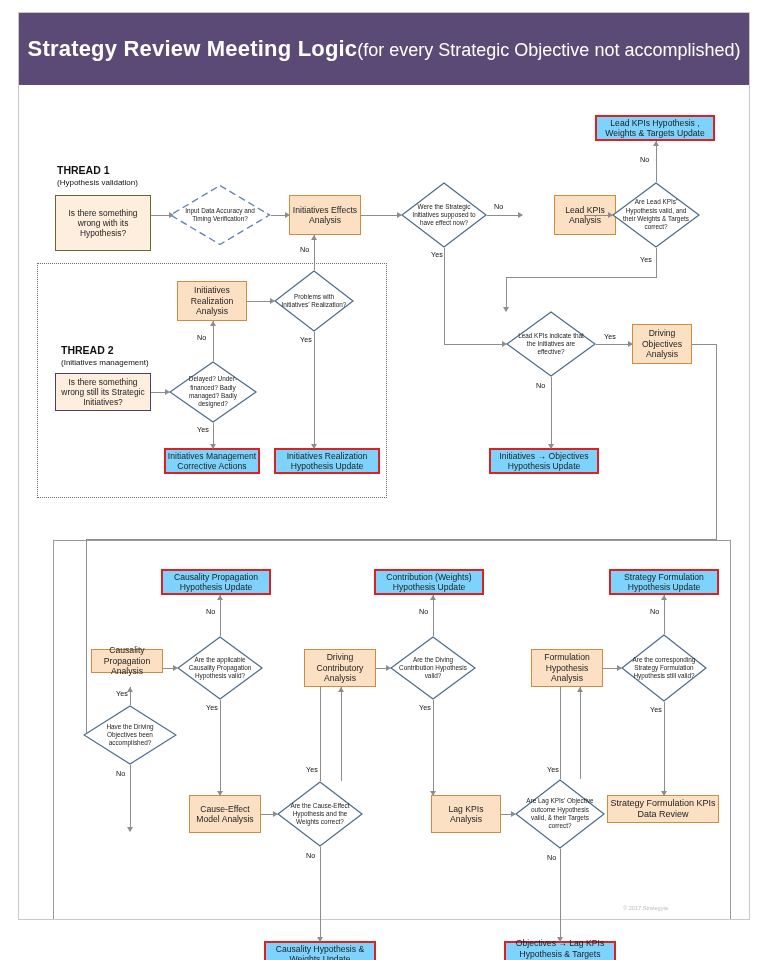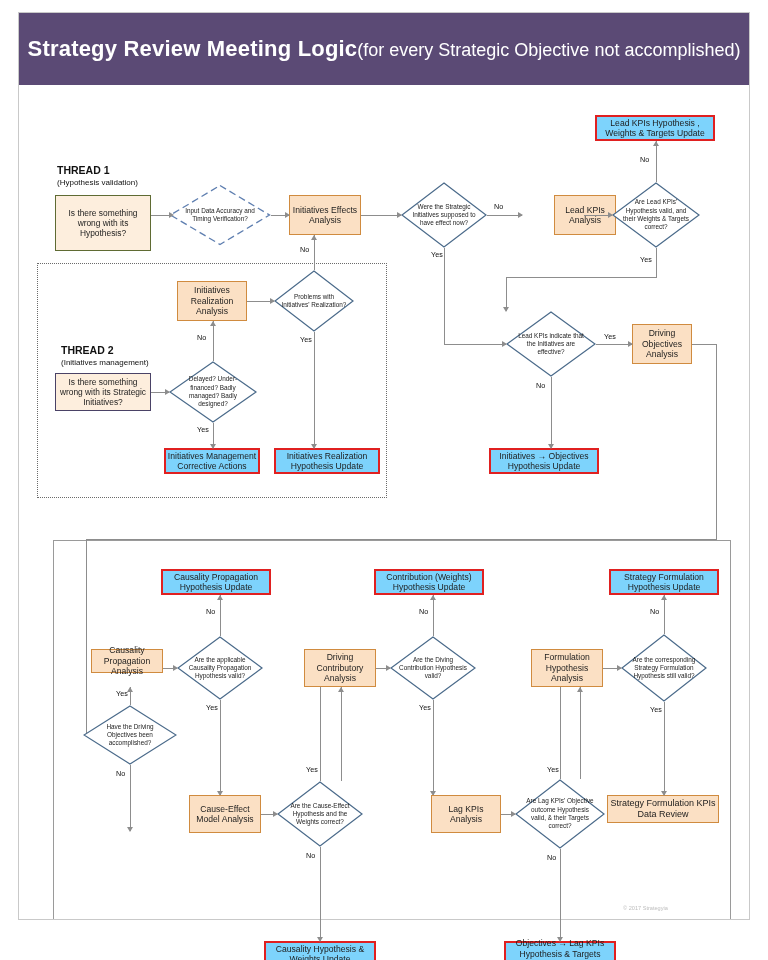--- a/index.html
+++ b/index.html
@@ -121,21 +121,21 @@
       <div class="ln lv" style="left:487px;top:192px;height:34px;"></div>
       <div class="arw down" style="left:484px;top:222px;"></div>
 
       <div class="lbl" style="left:412px;top:165px;">Yes</div>
       <div class="ln lv" style="left:424.5px;top:163px;height:97px;"></div>
       <div class="ln lh" style="left:424.5px;top:259px;width:0px;"></div>
 
       <div class="th-title" style="left:42px;top:259px;">THREAD 2</div>
       <div class="th-sub" style="left:42px;top:273px;">(Initiatives management)</div>
 
-      <div class="node startB" style="left:36px;top:288px;width:96px;height:38px;">Is there something wrong with its Strategic Initiatives?</div>
+      <div class="node startB" style="left:36px;top:288px;width:96px;height:38px;">Is there something wrong still its Strategic Initiatives?</div>
 
       <div class="dia" style="left:150px;top:276px;width:88px;height:62px;">
         <svg class="dshape" viewBox="0 0 88 62" preserveAspectRatio="none">
           <polygon points="44,1 87,31 44,61 1,31" fill="#ffffff" stroke="#4a6a8a" stroke-width="1.2"></polygon>
         </svg>
         <div class="dtext">Delayed? Under-financed? Badly managed? Badly designed?</div>
       </div>
 
       <div class="node proc" style="left:158px;top:196px;width:70px;height:40px;">Initiatives Realization Analysis</div>
 

